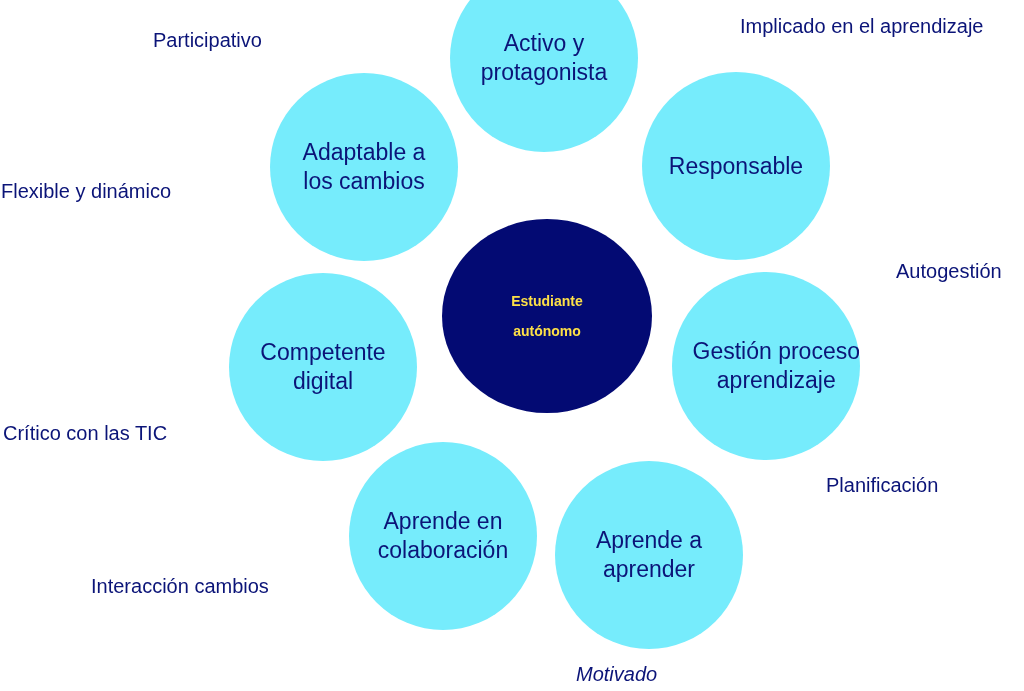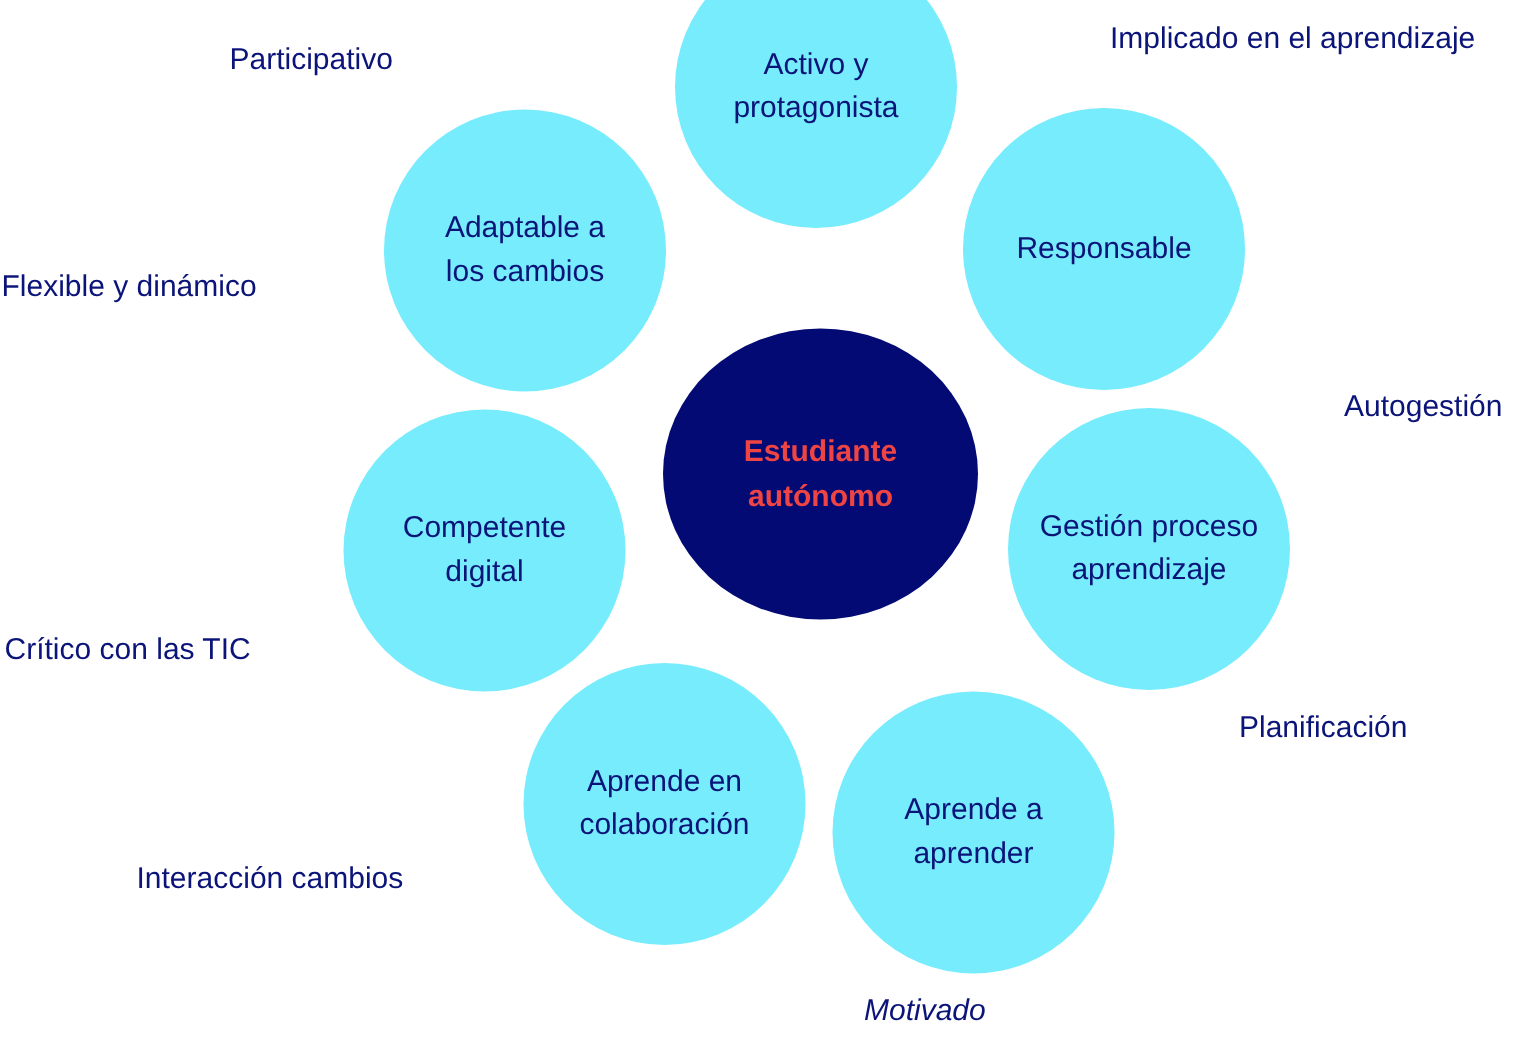--- a/index.html
+++ b/index.html
@@ -34,29 +34,29 @@
       height: 188px;
       background: #76ecfc;
     }
     .circle.center {
       width: 210px;
       height: 194px;
       background: #030a73;
       border-radius: 50%;
     }
     .circle-label {
-      font-size: 20px;
+      font-size: 23px;
       line-height: 29px;
       color: #0b1478;
       white-space: pre-line;
     }
     .circle.center .circle-label {
-      color: #ef4444;
+      color: #fde047;
       font-weight: bold;
-      font-size: 20px;
+      font-size: 14px;
       line-height: 30px;
     }
     .trait {
       position: absolute;
       font-size: 20px;
       line-height: 24px;
       color: #0b1478;
       white-space: nowrap;
     }
   </style>
@@ -67,41 +67,41 @@
 
   <div class="circle outer" style="left:450px; top:-36px;">
     <span class="circle-label">Activo y
 protagonista</span>
   </div>
 
   <div class="circle outer" style="left:642px; top:72px;">
     <span class="circle-label">Responsable</span>
   </div>
 
-  <div class="circle outer" style="left:672px; top:272px;">
+  <div class="circle outer" style="left:672px; top:272px;justify-content:flex-end;">
     <span class="circle-label">Gestión proceso
 aprendizaje</span>
   </div>
 
   <div class="circle outer" style="left:555px; top:461px;text-align:center;">
     <span class="circle-label">Aprende a
 aprender</span>
   </div>
 
   <div class="circle outer" style="left:349px; top:442px;">
     <span class="circle-label">Aprende en
 colaboración</span>
   </div>
 
   <div class="circle outer" style="left:229px; top:273px;">
     <span class="circle-label">Competente
 digital</span>
   </div>
 
-  <div class="circle outer" style="left:256px; top:73px;">
+  <div class="circle outer" style="left:270px; top:73px;">
     <span class="circle-label">Adaptable a
 los cambios</span>
   </div>
 
   <div class="circle center" style="left:442px; top:219px;">
     <span class="circle-label">Estudiante
 autónomo</span>
   </div>
 
   <div class="trait" style="left:153px; top:28px;">Participativo</div>

